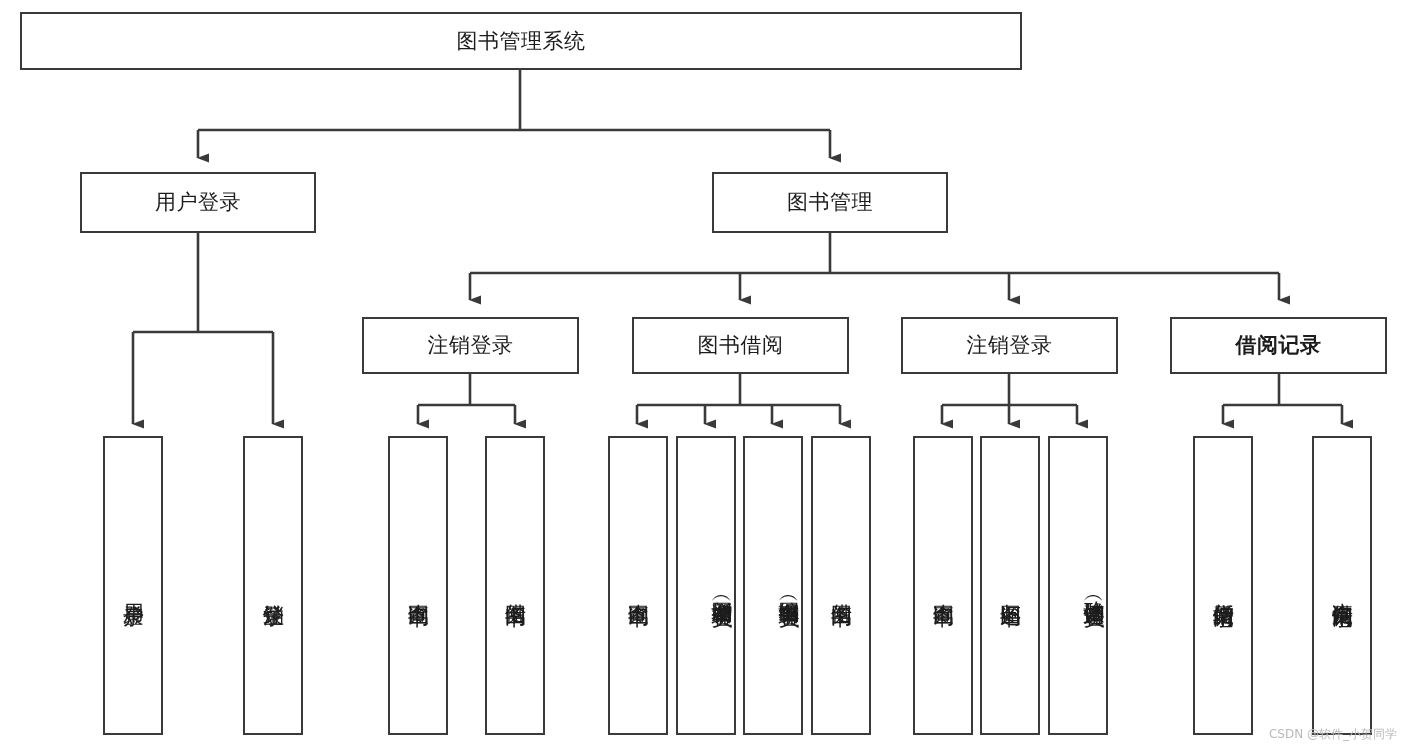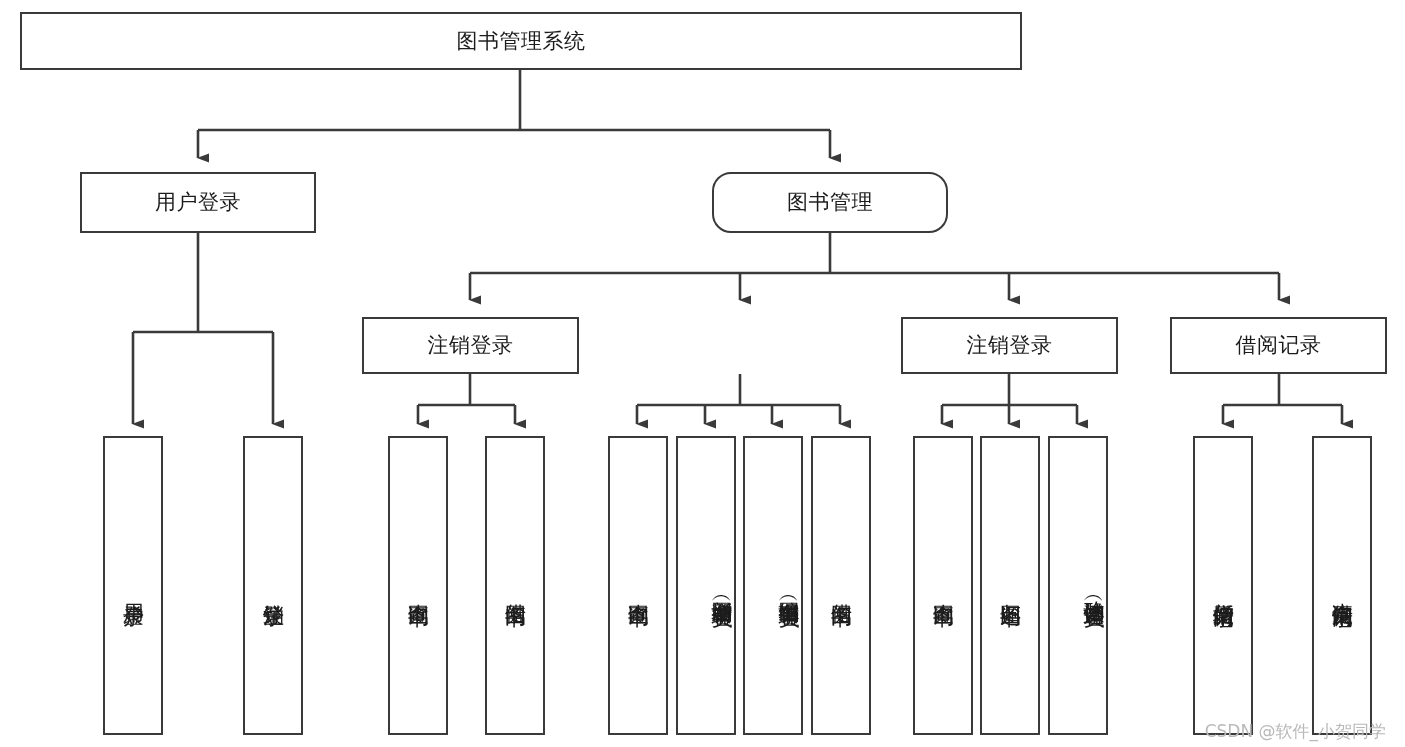--- a/index.html
+++ b/index.html
@@ -56,23 +56,23 @@
     writing-mode: vertical-rl;
     text-orientation: upright;
     display: block;
     white-space: nowrap;
   }
   .node.vert.centered {
     align-items: center;
   }
   .watermark {
     position: absolute;
-    right: 19px;
+    right: 8px;
     bottom: 4px;
-    font-size: 17px;
+    font-size: 12px;
     color: #b9b9b9;
     white-space: nowrap;
     font-family: "DejaVu Sans", "Liberation Sans", sans-serif;
   }
 </style>
 </head>
 <body>
 
 <div id="diagram-root">
 
@@ -128,28 +128,29 @@
       <path d="M1223,405 L1342,405"></path>
       <path d="M1223,405 L1223,424" marker-end="url(#arrow)"></path>
       <path d="M1342,405 L1342,424" marker-end="url(#arrow)"></path>
     </g>
   </svg>
 
   <div class="node horiz" style="left:20px; top:12px; width:1002px; height:58px;">图书管理系统</div>
 
   <div class="node horiz" style="left:80px; top:172px; width:236px; height:61px;">用户登录</div>
 
-  <div class="node horiz" style="left:712px; top:172px; width:236px; height:61px;border-radius:19px;">图书管理</div>
+  <div class="node horiz" style="left:712px; top:172px; width:236px; height:61px;">图书管理</div>
 
   <div class="node horiz" style="left:362px; top:317px; width:217px; height:57px;">注销登录</div>
 
+  <div class="node horiz" style="left:632px; top:317px; width:217px; height:57px;">图书借阅</div>
 
   <div class="node horiz" style="left:901px; top:317px; width:217px; height:57px;">注销登录</div>
 
-  <div class="node horiz" style="left:1170px; top:317px; width:217px; height:57px;">借阅记录</div>
+  <div class="node horiz" style="left:1170px; top:317px; width:217px; height:57px;font-weight:bold;">借阅记录</div>
 
   <div class="node vert centered" style="left:103px; top:436px; width:60px; height:299px;">
     <span class="vtext">用户登录</span>
   </div>
 
   <div class="node vert centered" style="left:243px; top:436px; width:60px; height:299px;">
     <span class="vtext">注销登录</span>
   </div>
 
   <div class="node vert centered" style="left:388px; top:436px; width:60px; height:299px;">

